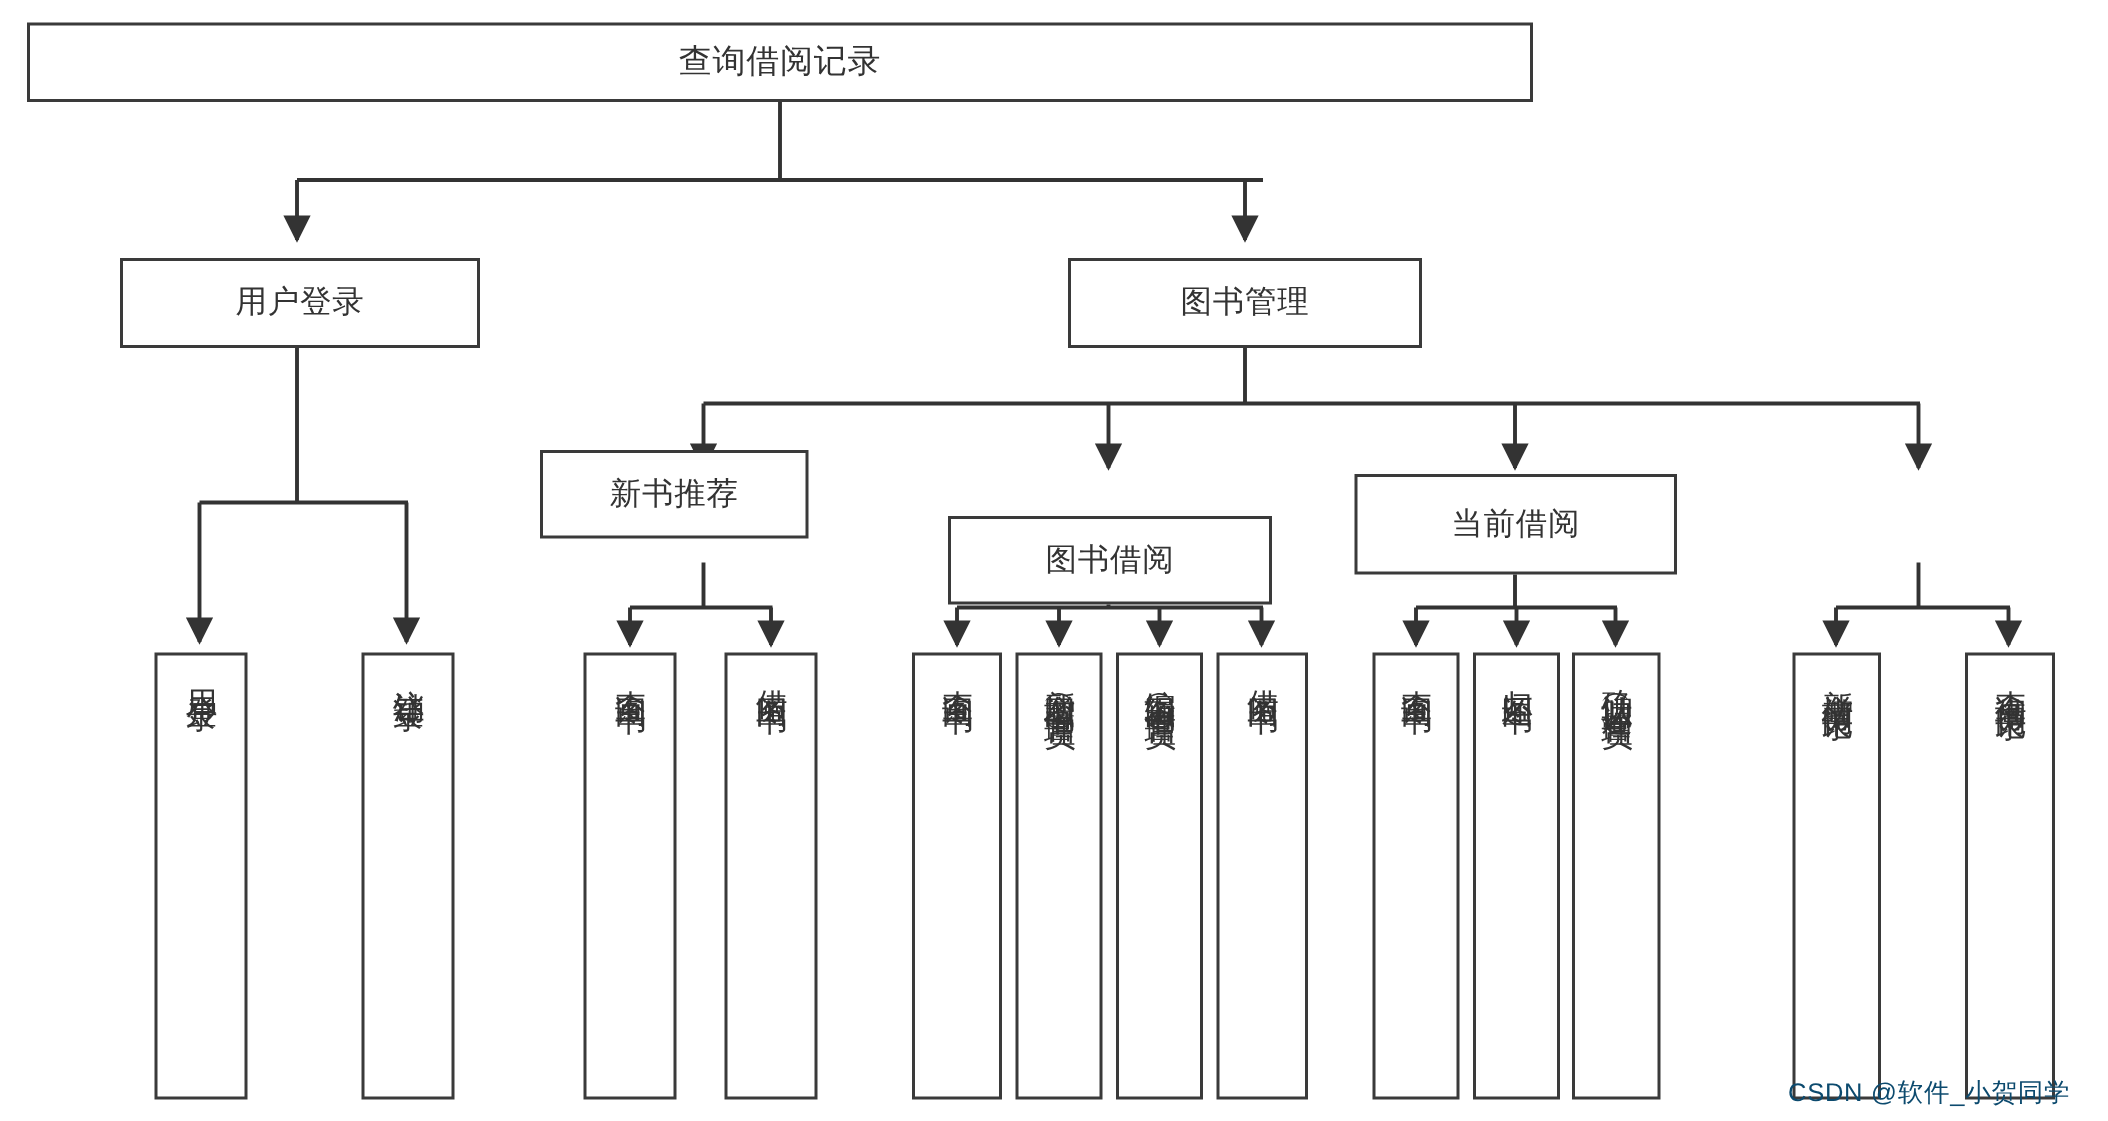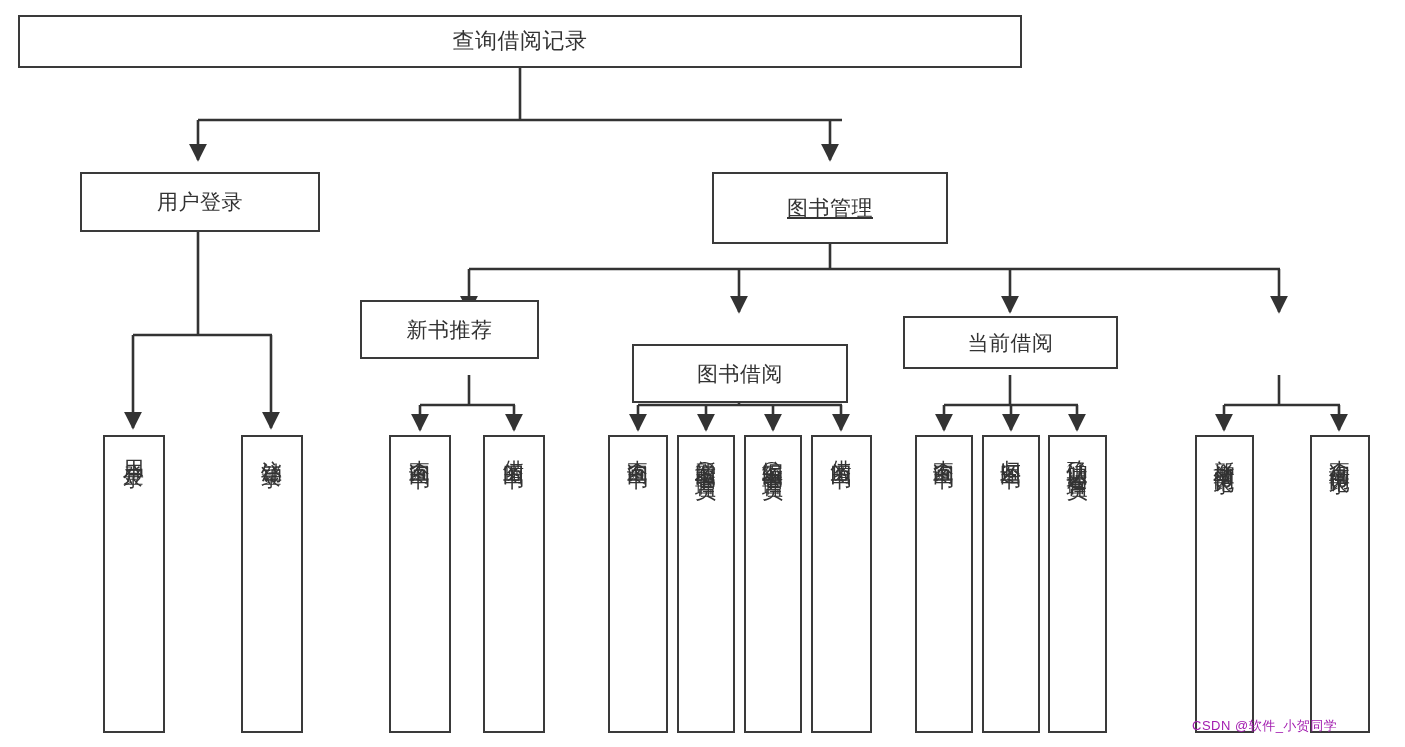--- a/index.html
+++ b/index.html
@@ -52,22 +52,22 @@
   .vert .vtext {
     writing-mode: vertical-rl;
     text-orientation: upright;
     letter-spacing: 3px;
     line-height: 1.0;
     white-space: nowrap;
     color: #333333;
   }
   .watermark {
     position: absolute;
-    color: #a21caf;
-    font-size: 13px;
+    color: #0c4a6e;
+    font-size: 17px;
     white-space: nowrap;
     letter-spacing: 0.5px;
   }
 </style>
 </head>
 <body>
 
 <div id="stage">
 
   <svg id="wires" viewBox="0 0 1405 747" xmlns="http://www.w3.org/2000/svg">
@@ -120,31 +120,31 @@
     </g>
   </svg>
 
   <div class="node horiz root" style="left:18px; top:15px; width:1004px; height:53px;">
     <span>查询借阅记录</span>
   </div>
 
   <div class="node horiz" style="left:80px; top:172px; width:240px; height:60px;">
     <span>用户登录</span>
   </div>
-  <div class="node horiz" style="left:712px; top:172px; width:236px; height:72px;text-decoration:underline;">
+  <div class="node horiz" style="left:712px; top:172px; width:236px; height:60px;">
     <span>图书管理</span>
   </div>
 
   <div class="node horiz" style="left:360px; top:300px; width:179px; height:59px;">
     <span>新书推荐</span>
   </div>
   <div class="node horiz" style="left:632px; top:316px; width:216px; height:59px;margin-top:28px;">
     <span>图书借阅</span>
   </div>
-  <div class="node horiz" style="left:903px; top:316px; width:215px; height:53px;">
+  <div class="node horiz" style="left:903px; top:316px; width:215px; height:67px;">
     <span>当前借阅</span>
   </div>
 
   <div class="node vert" style="left:103px; top:435px; width:62px; height:298px;">
     <span class="vtext">用户登录</span>
   </div>
   <div class="node vert" style="left:241px; top:435px; width:62px; height:298px;">
     <span class="vtext">注销登录</span>
   </div>
 

